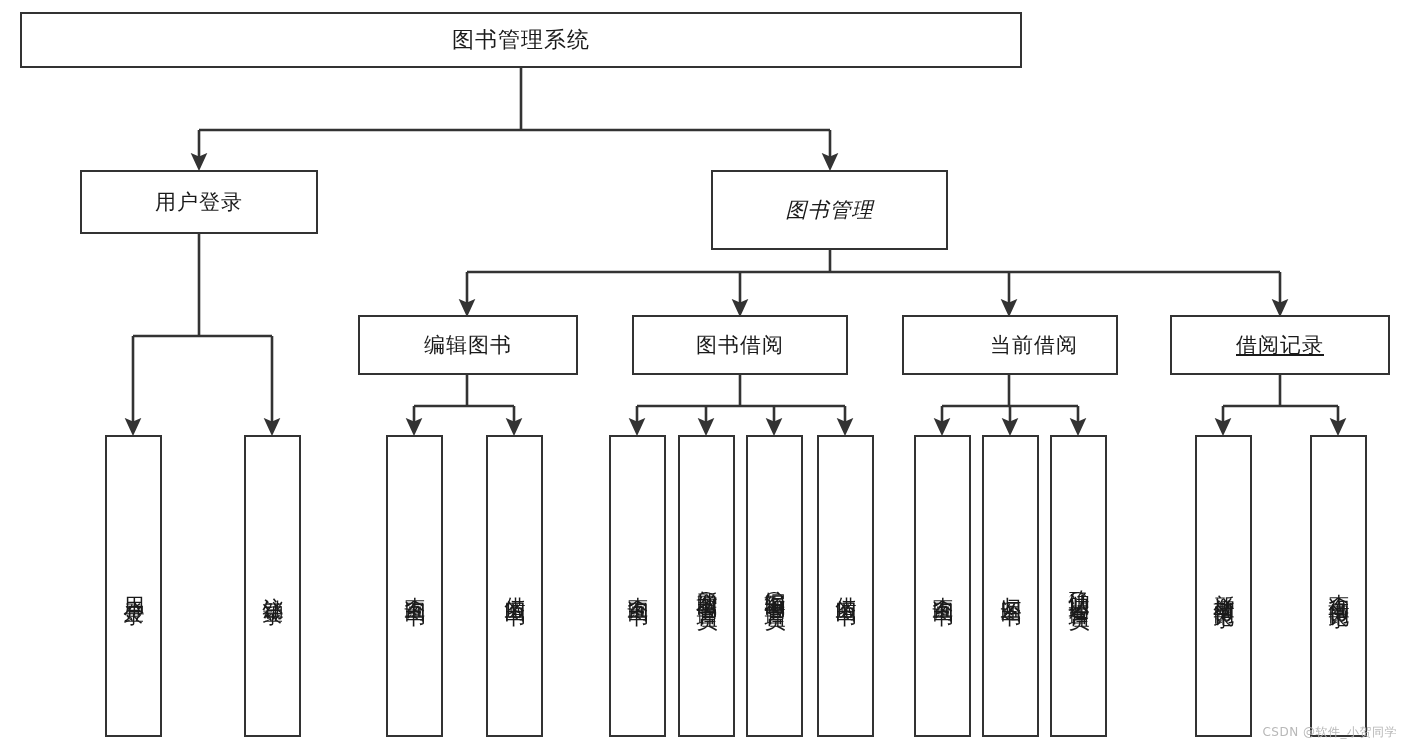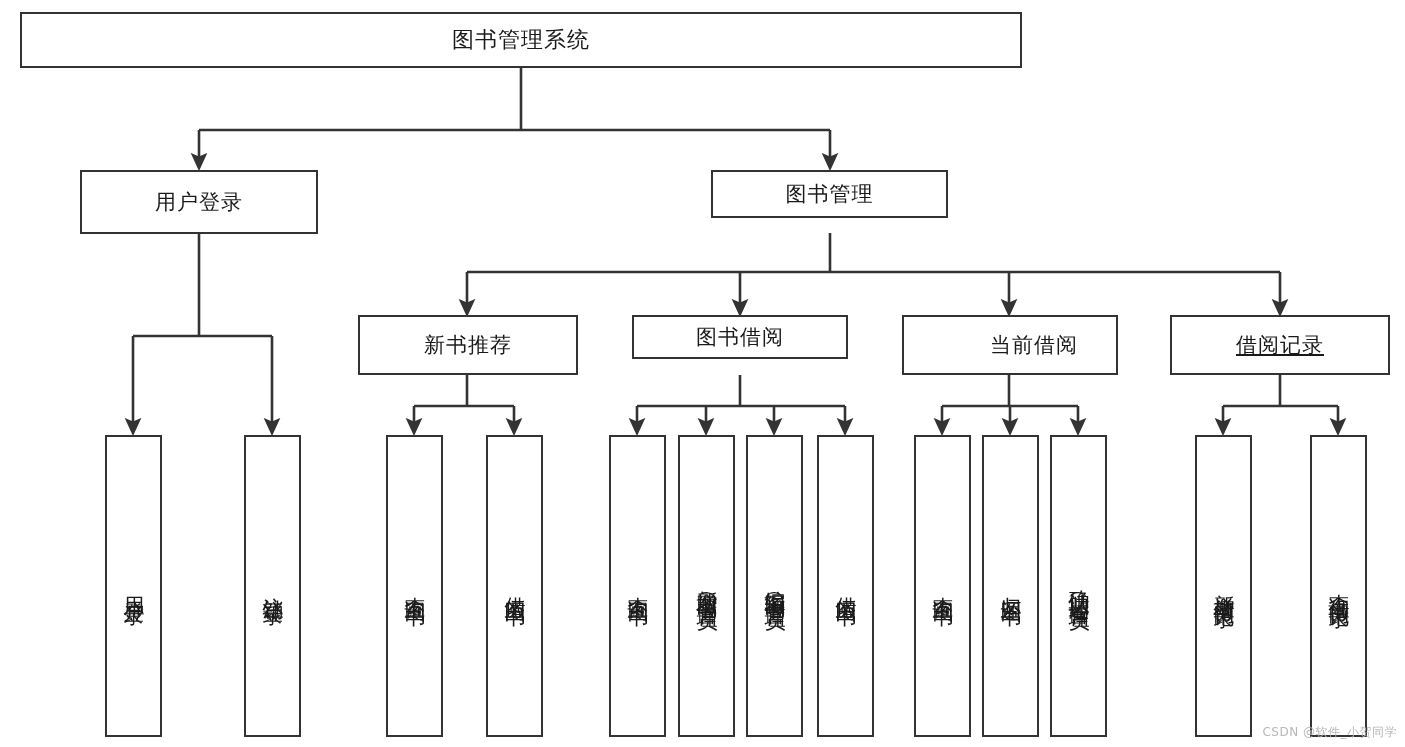--- a/index.html
+++ b/index.html
@@ -125,28 +125,28 @@
     </g>
   </svg>
 
   <div class="node root horizontal" style="left:20px; top:12px; width:1002px; height:56px;">
     <span class="node-label">图书管理系统</span>
   </div>
 
   <div class="node horizontal" style="left:80px; top:170px; width:238px; height:64px;">
     <span class="node-label">用户登录</span>
   </div>
-  <div class="node horizontal" style="left:711px; top:170px; width:237px; height:48px;">
+  <div class="node horizontal" style="left:711px; top:170px; width:237px; height:80px;font-style:italic;">
     <span class="node-label">图书管理</span>
   </div>
 
   <div class="node horizontal" style="left:358px; top:315px; width:220px; height:60px;">
-    <span class="node-label">新书推荐</span>
-  </div>
-  <div class="node horizontal" style="left:632px; top:315px; width:216px; height:44px;">
+    <span class="node-label">编辑图书</span>
+  </div>
+  <div class="node horizontal" style="left:632px; top:315px; width:216px; height:60px;">
     <span class="node-label">图书借阅</span>
   </div>
   <div class="node horizontal" style="left:902px; top:315px; width:216px; height:60px;padding-left:48px;">
     <span class="node-label">当前借阅</span>
   </div>
   <div class="node horizontal" style="left:1170px; top:315px; width:220px; height:60px;text-decoration:underline;">
     <span class="node-label">借阅记录</span>
   </div>
 
   <div class="node vertical" style="left:105px; top:435px; width:57px; height:302px;">

